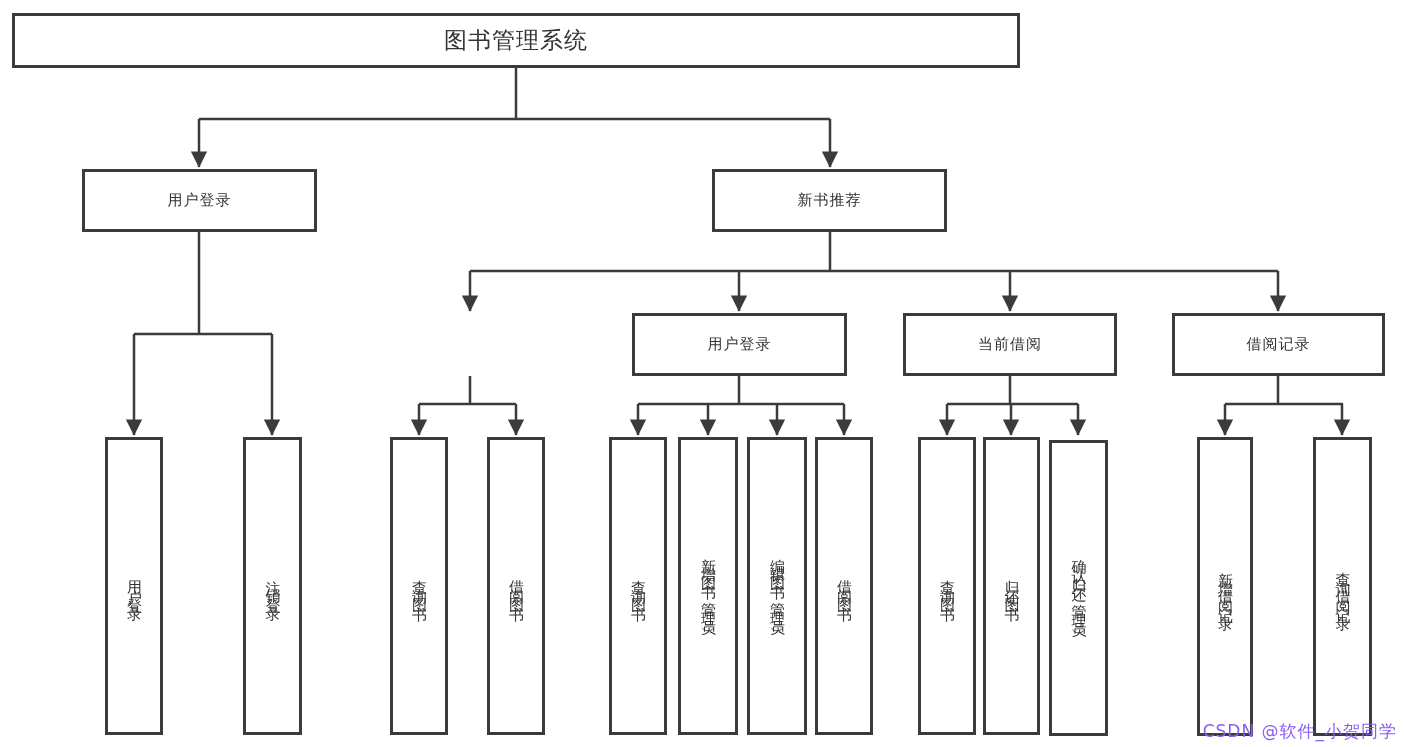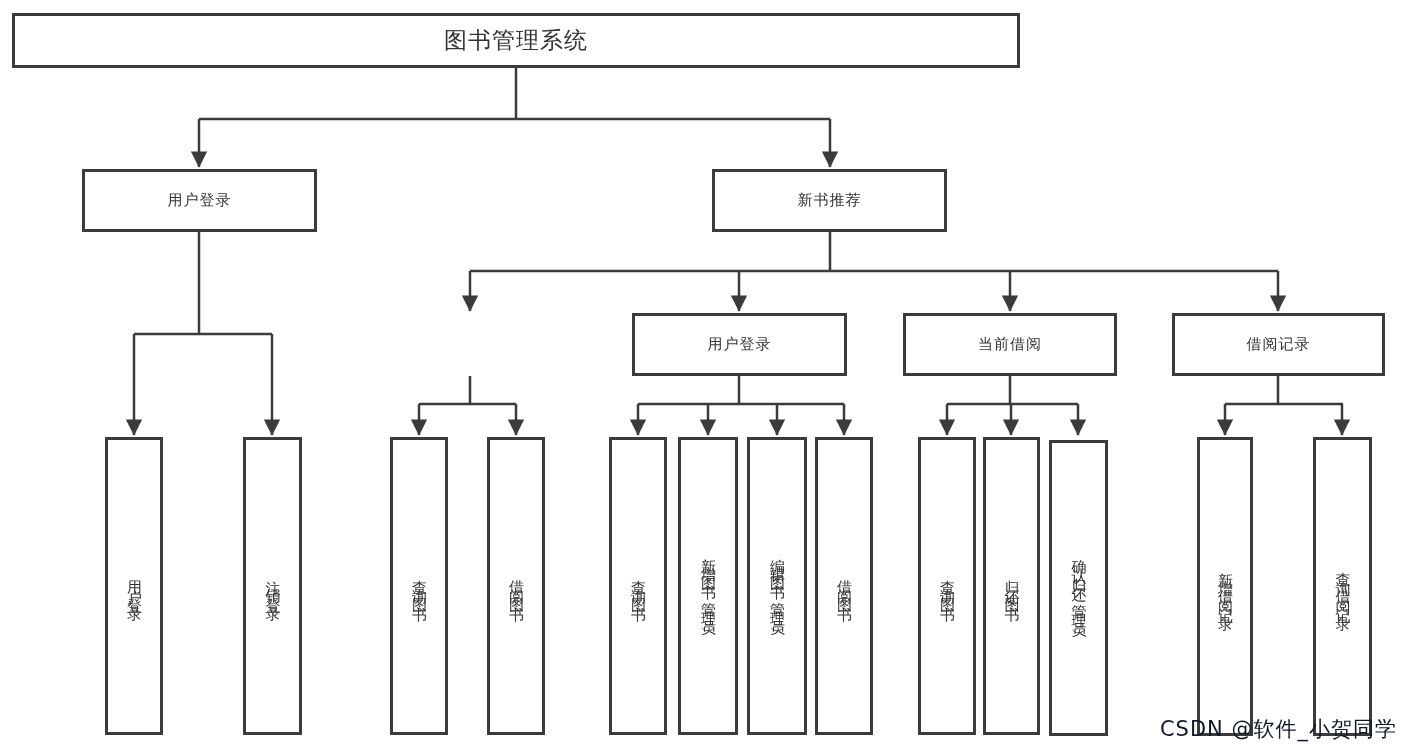--- a/index.html
+++ b/index.html
@@ -52,22 +52,22 @@
   }
   .box.v {
     writing-mode: vertical-rl;
     text-orientation: mixed;
     letter-spacing: 9px;
   }
   .watermark {
     position: absolute;
     right: 8px;
     bottom: 4px;
-    font-size: 21px;
-    color: #0f172a;
+    font-size: 17px;
+    color: #8b5cf6;
     letter-spacing: 1px;
     white-space: nowrap;
   }
 </style>
 </head>
 <body>
 
 <div class="stage">
 
   <svg class="connectors" width="1405" height="747" viewBox="0 0 1405 747" xmlns="http://www.w3.org/2000/svg">

